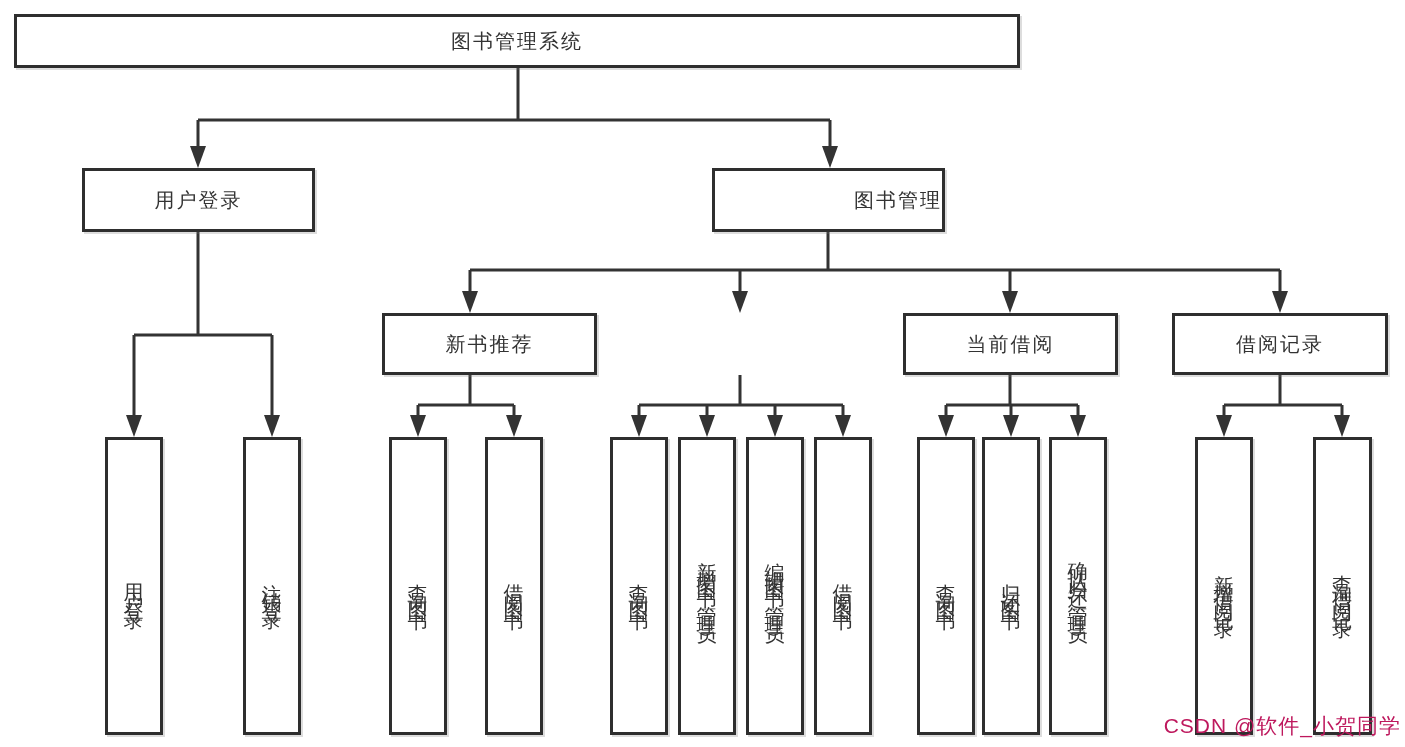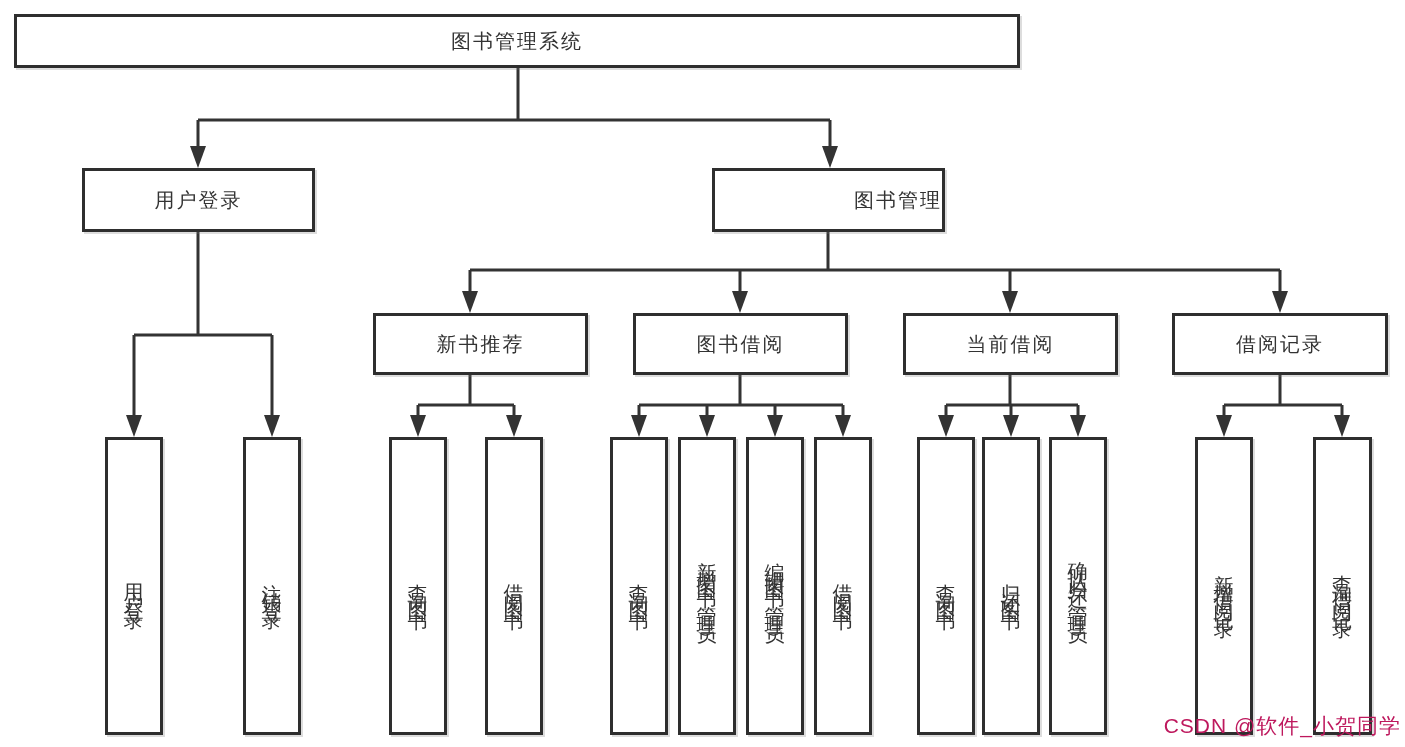--- a/index.html
+++ b/index.html
@@ -99,25 +99,22 @@
     <span class="lbl">图书管理系统</span>
   </div>
 
   <div class="box" style="left:82px; top:168px; width:233px; height:64px;">
     <span class="lbl">用户登录</span>
   </div>
   <div class="box" style="left:712px; top:168px; width:233px; height:64px;justify-content:flex-end;">
     <span class="lbl">图书管理</span>
   </div>
 
-  <div class="box" style="left:373px; top:313px; width:215px; height:62px;align-items:center;">
+  <div class="box" style="left:382px; top:313px; width:215px; height:62px;align-items:center;">
     <span class="lbl">新书推荐</span>
-  </div>
-  <div class="box" style="left:633px; top:313px; width:215px; height:62px;">
-    <span class="lbl">图书借阅</span>
   </div>
   <div class="box" style="left:903px; top:313px; width:215px; height:62px;">
     <span class="lbl">当前借阅</span>
   </div>
   <div class="box" style="left:1172px; top:313px; width:216px; height:62px;">
     <span class="lbl">借阅记录</span>
   </div>
 
   <div class="box leaf" style="left:105px; top:437px; width:58px; height:298px;">
     <span class="lbl">用户登录</span>

